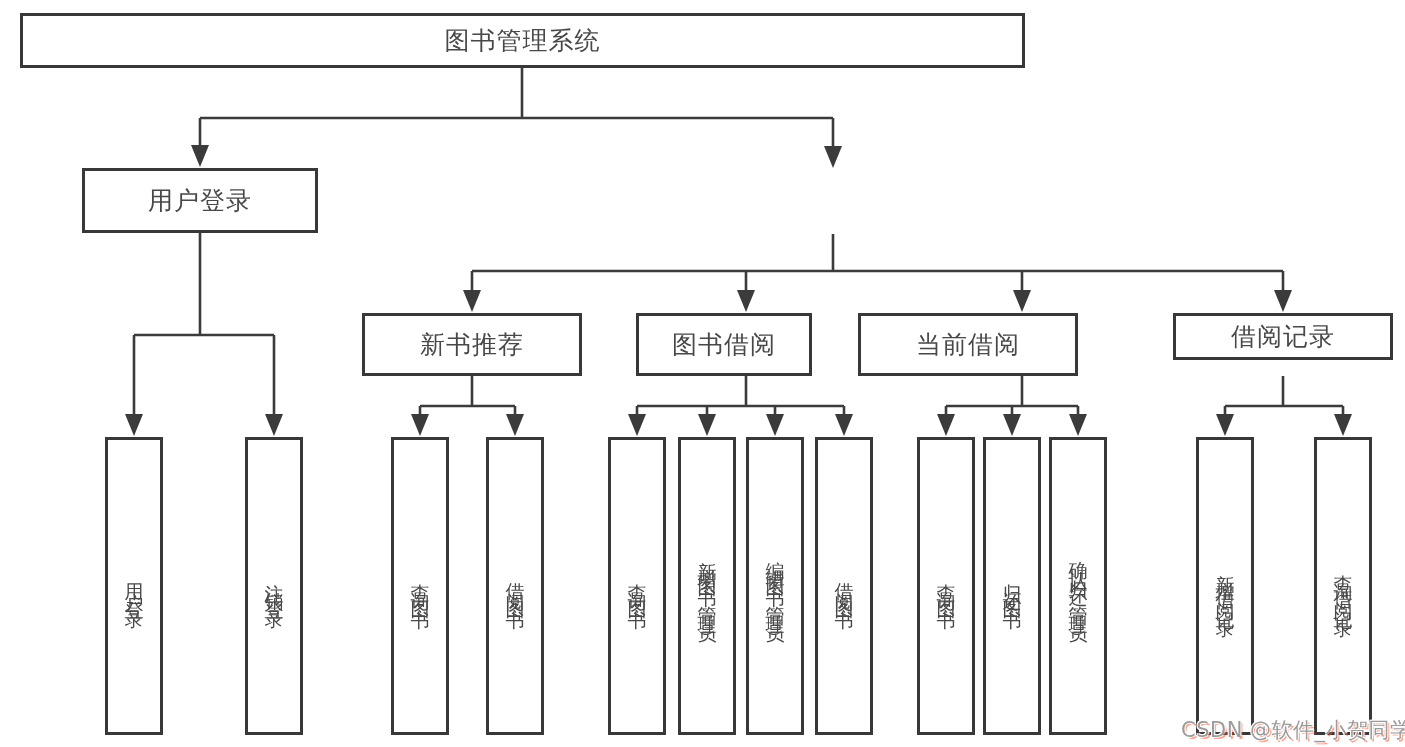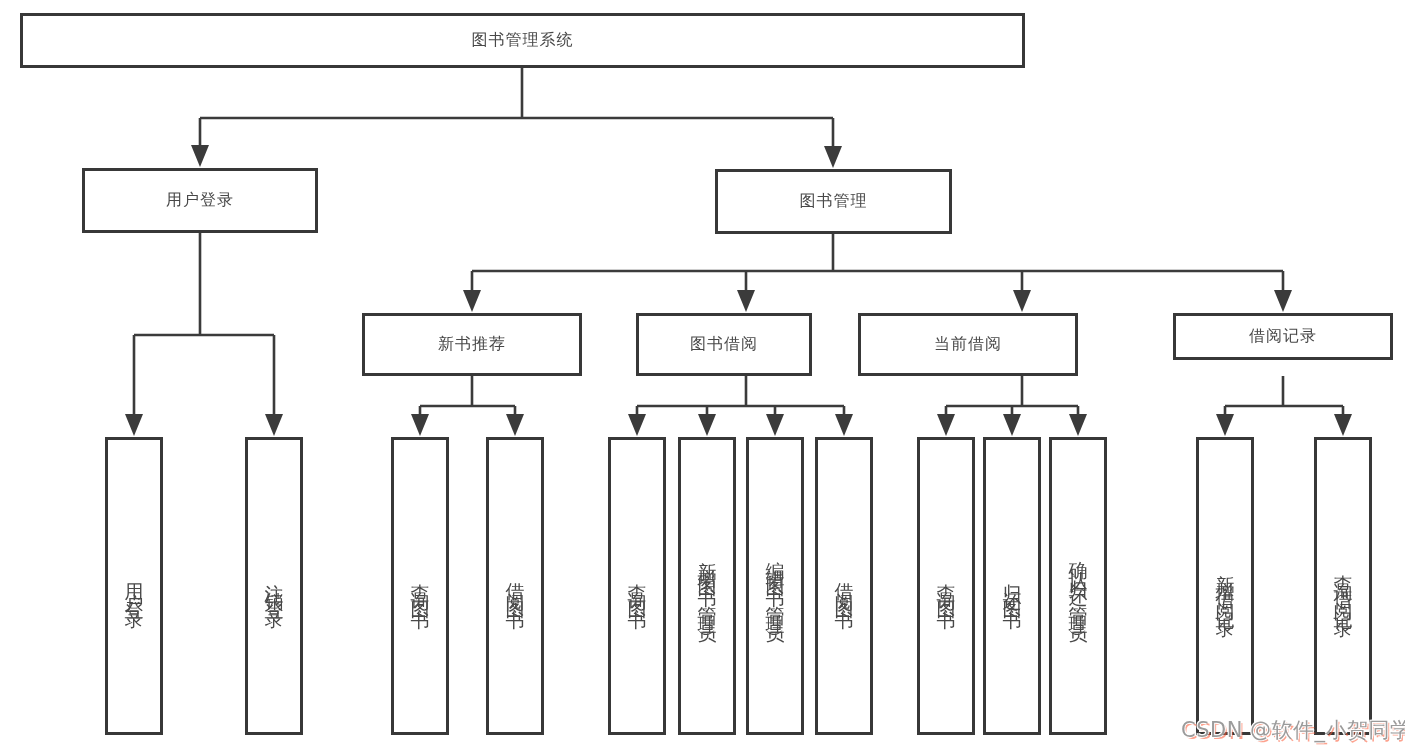--- a/index.html
+++ b/index.html
@@ -21,21 +21,21 @@
     position: absolute;
     box-sizing: border-box;
     background: #ffffff;
     border: 3px solid #383838;
     display: flex;
     align-items: center;
     justify-content: center;
     color: #484848;
   }
   .hnode {
-    font-size: 16px;
+    font-size: 25px;
     letter-spacing: 1px;
     white-space: nowrap;
   }
   .vnode {
     width: 58px;
     height: 298px;
     top: 437px;
   }
   .vnode span {
     writing-mode: vertical-rl;
@@ -97,23 +97,20 @@
     </g>
   </svg>
 
   <div class="node hnode" style="left:20px; top:13px; width:1005px; height:55px;">
     <span>图书管理系统</span>
   </div>
 
   <div class="node hnode" style="left:82px; top:168px; width:236px; height:65px;">
     <span>用户登录</span>
   </div>
-  <div class="node hnode" style="left:715px; top:169px; width:237px; height:65px;">
-    <span>图书管理</span>
-  </div>
 
   <div class="node hnode" style="left:362px; top:313px; width:220px; height:63px;">
     <span>新书推荐</span>
   </div>
   <div class="node hnode" style="left:636px; top:313px; width:176px; height:63px;">
     <span>图书借阅</span>
   </div>
   <div class="node hnode" style="left:858px; top:313px; width:220px; height:63px;">
     <span>当前借阅</span>
   </div>

